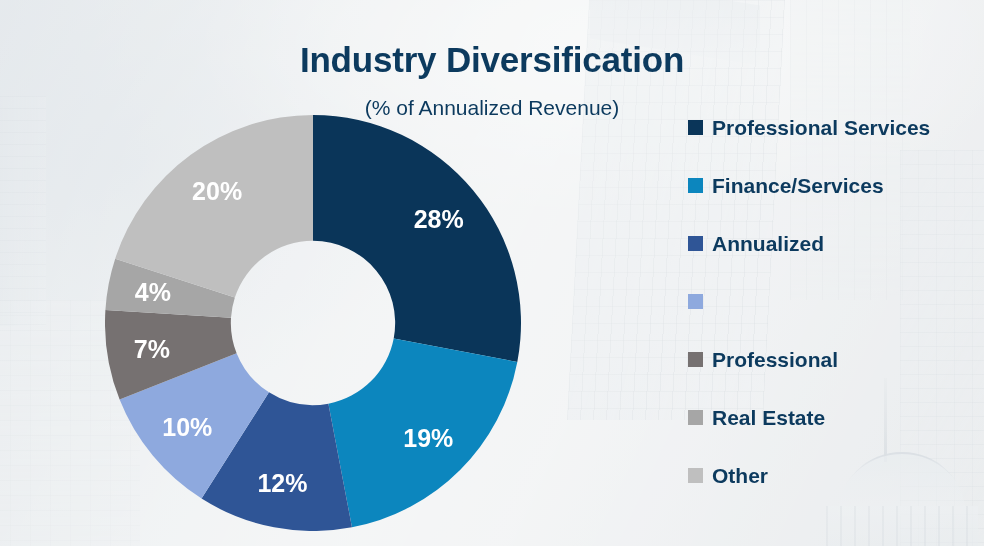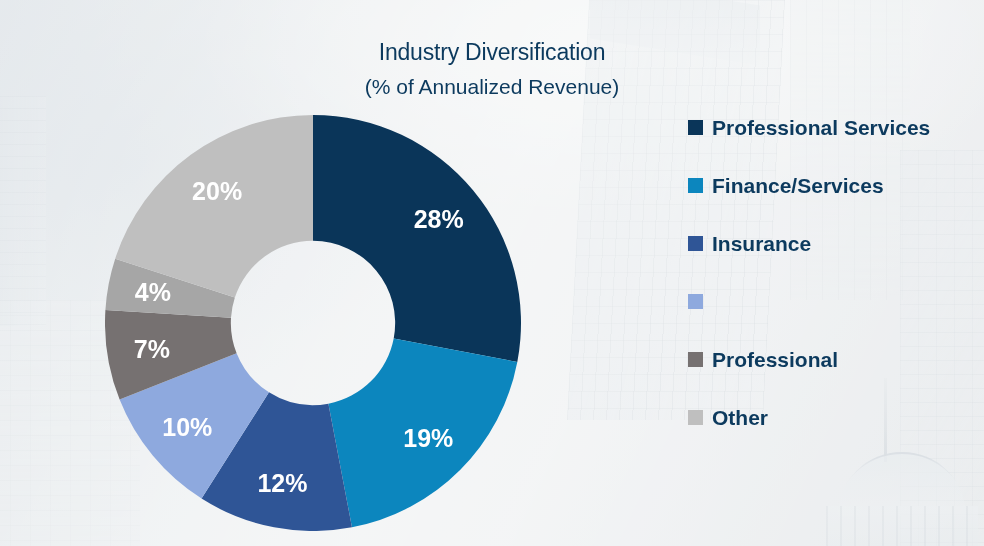--- a/index.html
+++ b/index.html
@@ -145,33 +145,33 @@
 
   
   .title-block {
     position: absolute;
     left: 0; top: 40px;
     width: 984px;
     text-align: center;
     z-index: 5;
   }
   .chart-title {
-    font-size: 23px;
-    font-weight: normal;
+    font-size: 35px;
+    font-weight: bold;
     color: #0c3a5e;
     letter-spacing: -0.2px;
     line-height: 1.12;
     margin: 0;
   }
   .chart-subtitle {
     font-size: 21px;
     font-weight: normal;
     color: #0c3a5e;
     line-height: 1.2;
-    margin: 8px 0 0 0;
+    margin: 16px 0 0 0;
   }
 
   
   .donut-wrap {
     position: absolute;
     left: 105px; top: 115px;
     width: 416px; height: 416px;
     z-index: 4;
   }
   .donut-svg { display: block; }
@@ -263,28 +263,32 @@
     <div class="legend-item">
       <span class="legend-swatch" style="background: rgb(10, 53, 89);"></span>
       <span class="legend-label">Professional Services</span>
     </div>
     <div class="legend-item">
       <span class="legend-swatch" style="background: rgb(12, 134, 190);"></span>
       <span class="legend-label">Finance/Services</span>
     </div>
     <div class="legend-item">
       <span class="legend-swatch" style="background: rgb(47, 85, 150);"></span>
-      <span class="legend-label">Insurance</span>
+      <span class="legend-label">Annualized</span>
     </div>
     <div class="legend-item">
       <span class="legend-swatch" style="background: rgb(142, 169, 222);"></span>
     </div>
     <div class="legend-item">
       <span class="legend-swatch" style="background: rgb(118, 113, 113);"></span>
       <span class="legend-label">Professional</span>
     </div>
     <div class="legend-item">
+      <span class="legend-swatch" style="background: rgb(166, 166, 166);"></span>
+      <span class="legend-label">Real Estate</span>
+    </div>
+    <div class="legend-item">
       <span class="legend-swatch" style="background: rgb(191, 191, 191);"></span>
       <span class="legend-label">Other</span>
     </div>
   </div>
 
 </div>
 
 </body></html>

